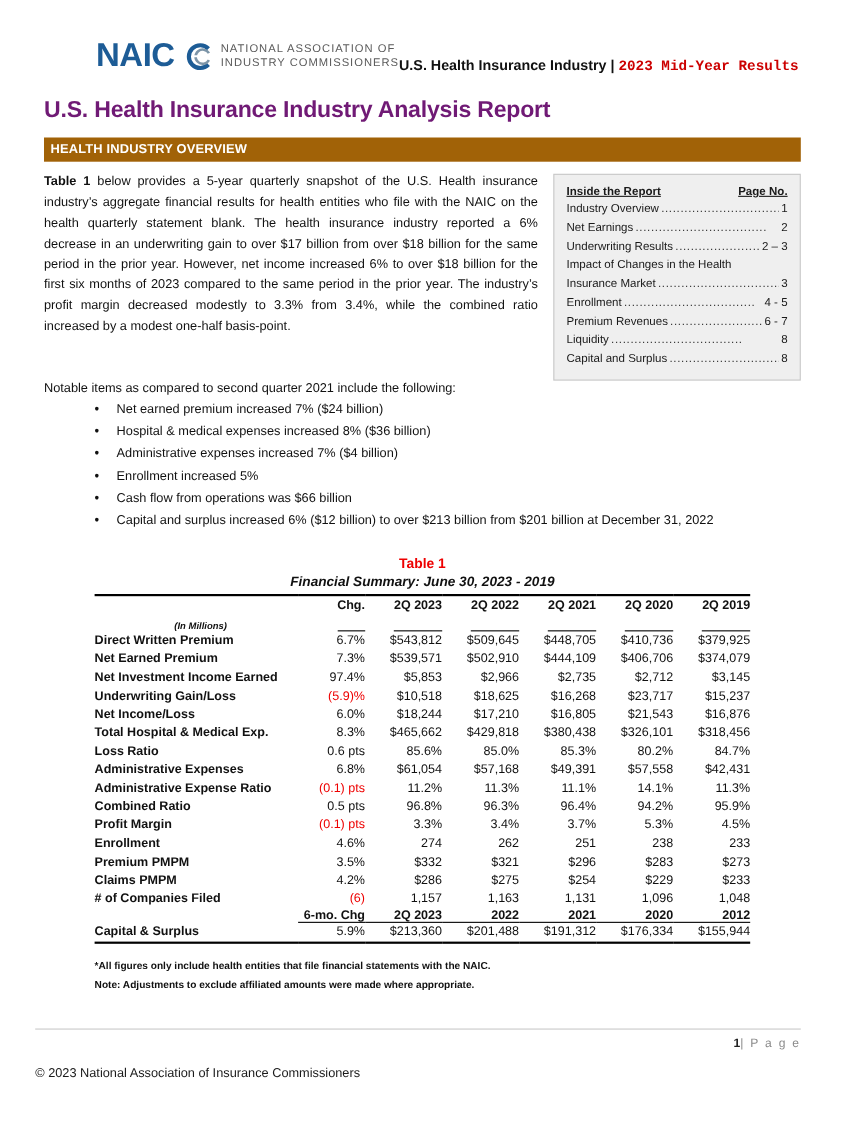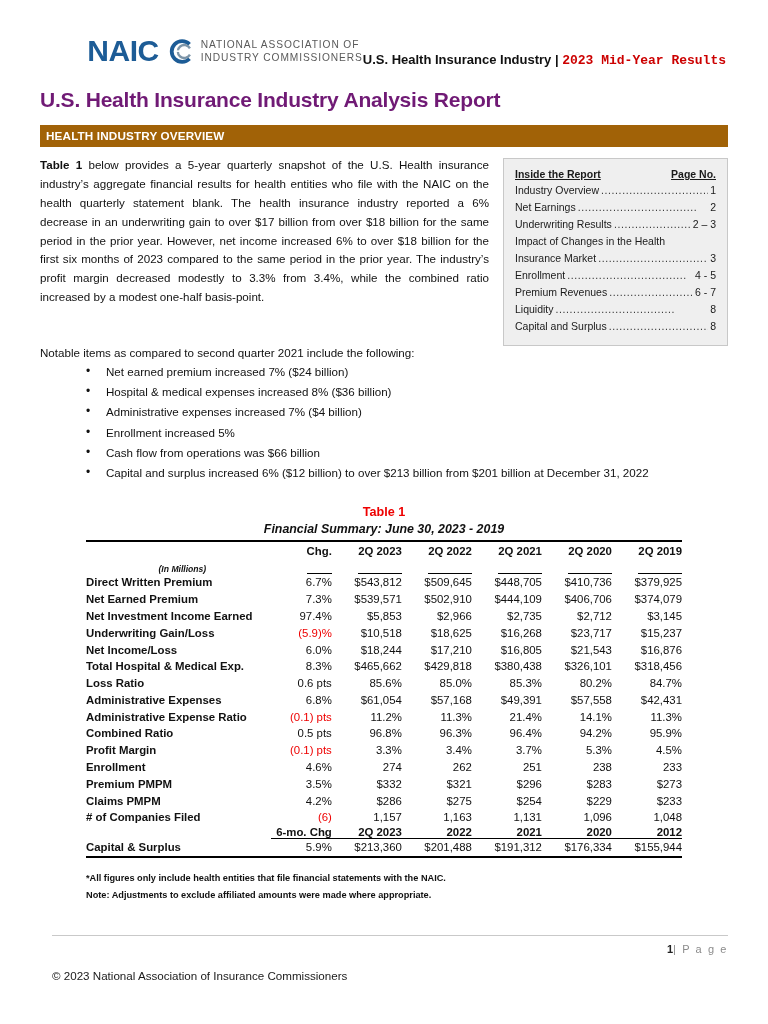--- a/index.html
+++ b/index.html
@@ -271,21 +271,21 @@
     margin: 9px 46px 0 46px;
     font-size: 9.2px;
     font-weight: bold;
     color: #111;
     line-height: 1.95;
   }
 
   
   .footer {
     position: absolute;
-    left: 52px;
+    left: 32px;
     right: 40px;
     bottom: 42px;
   }
   .footer-rule {
     border-top: 1px solid #c9c9c9;
     margin-bottom: 7px;
   }
   .footer-pg {
     text-align: right;
     font-size: 11px;
@@ -498,21 +498,21 @@
               <td>$57,168</td>
               <td>$49,391</td>
               <td>$57,558</td>
               <td>$42,431</td>
             </tr>
             <tr class="data">
               <td class="lbl">Administrative Expense Ratio</td>
               <td class="neg">(0.1) pts</td>
               <td>11.2%</td>
               <td>11.3%</td>
-              <td>21.4%</td>
+              <td>11.1%</td>
               <td>14.1%</td>
               <td>11.3%</td>
             </tr>
             <tr class="data">
               <td class="lbl">Combined Ratio</td>
               <td>0.5 pts</td>
               <td>96.8%</td>
               <td>96.3%</td>
               <td>96.4%</td>
               <td>94.2%</td>

